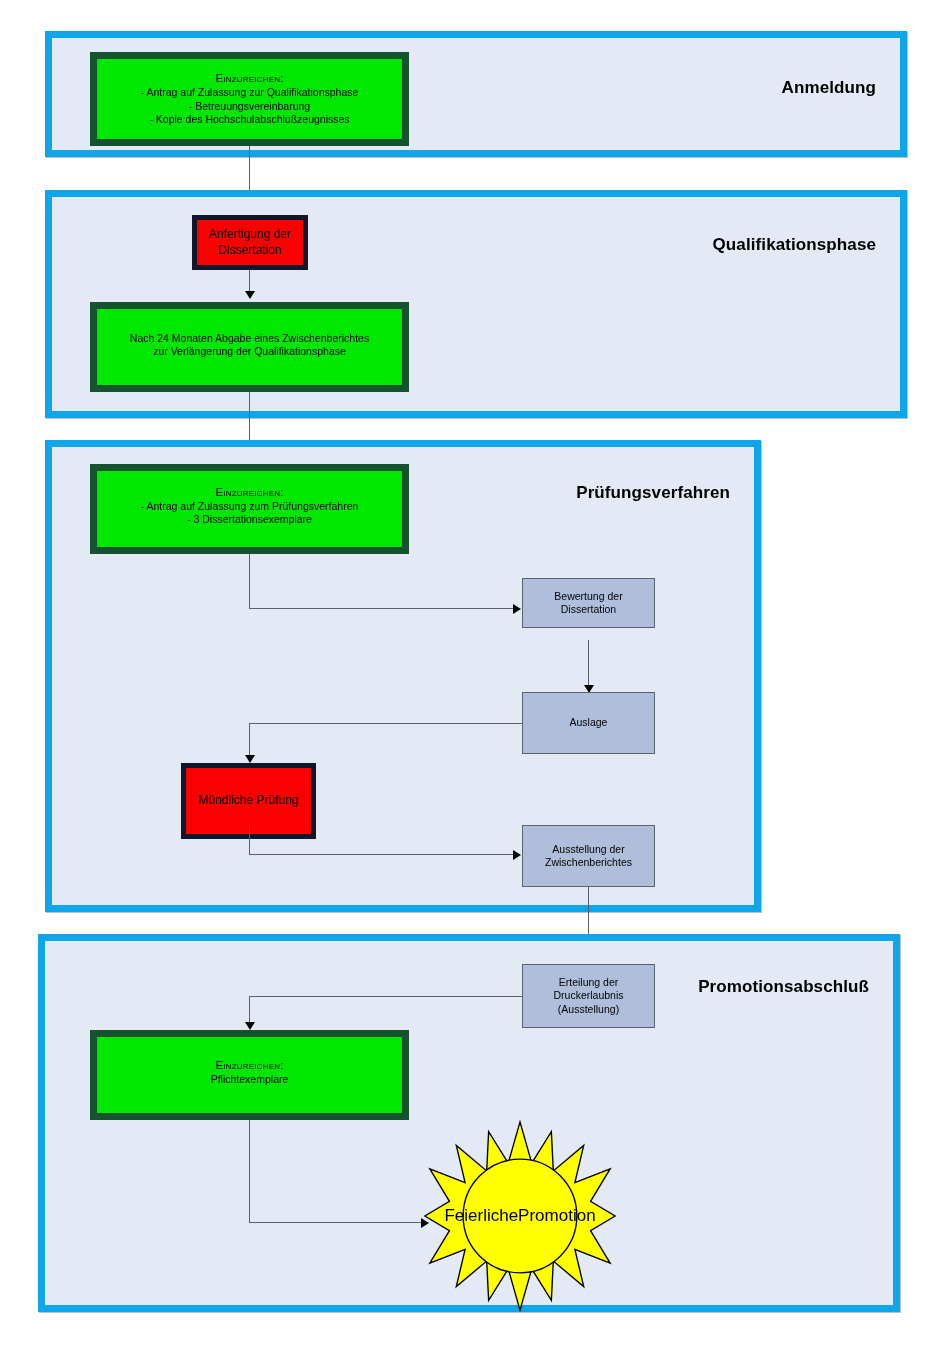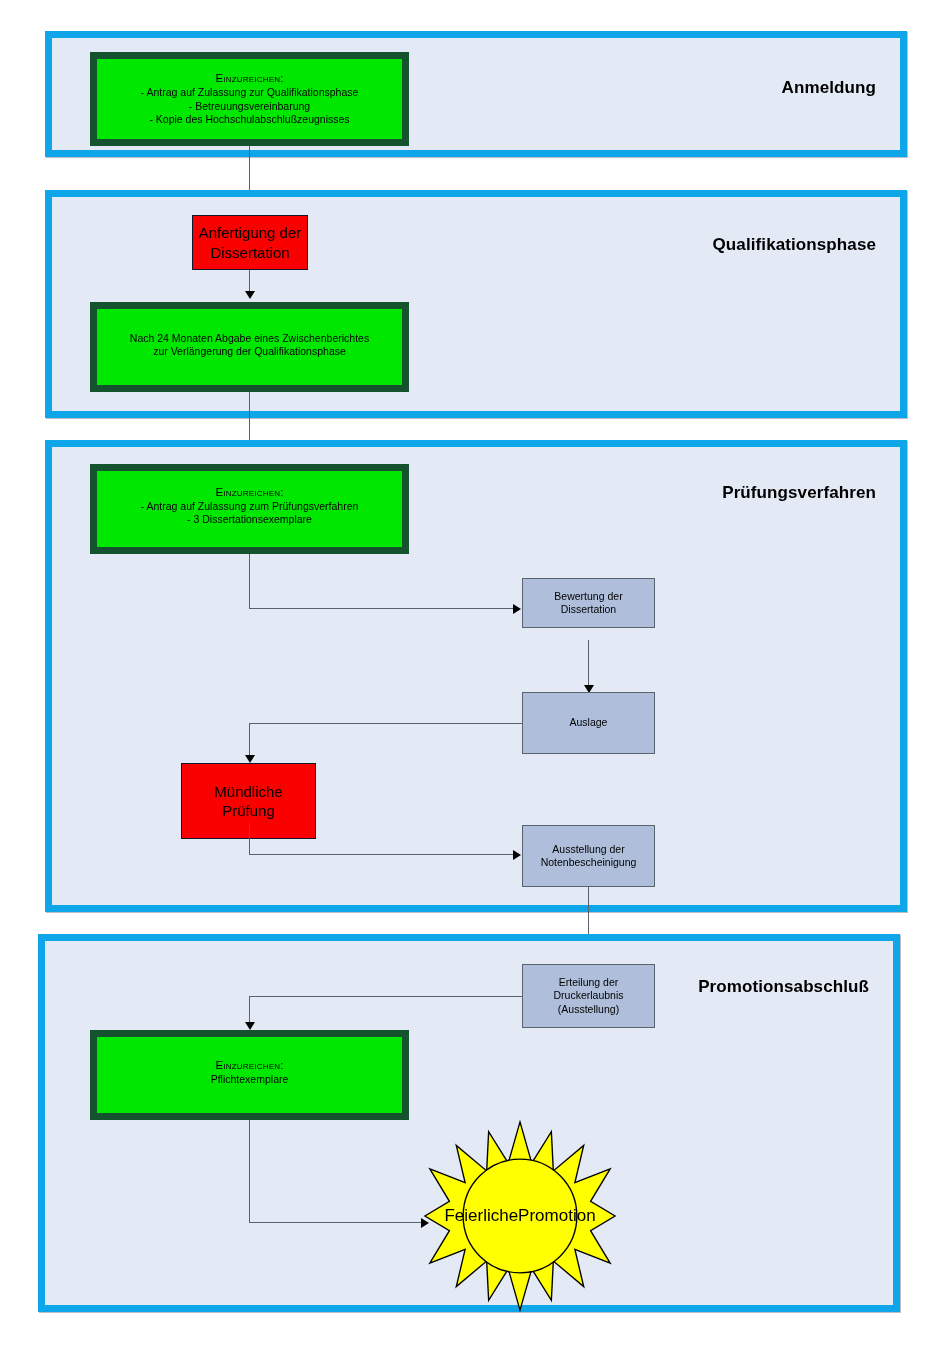--- a/index.html
+++ b/index.html
@@ -43,22 +43,22 @@
     line-height: 1.28;
   }
   .node .inner { width: 100%; padding: 0 4px; }
   .node-green {
     background: #00e800;
     border: 7px solid #14532d;
     font-size: 10.5px;
   }
   .node-red {
     background: #fb0000;
-    border: 1px solid #0f172a;
-    font-size: 15px;
+    border: 5px solid #0f172a;
+    font-size: 12px;
   }
   .node-blue {
     background: #afbfdb;
     border: 1px solid #59626f;
     font-size: 10.5px;
   }
   .smallcaps {
     display: block;
     font-variant: small-caps;
     letter-spacing: 0.2px;
@@ -140,21 +140,21 @@
   <div class="node node-green" style="left:90px; top:302px; width:319px; height:90px;">
     <div class="inner" style="position:relative; top:-2px;">
       <span>Nach 24 Monaten Abgabe eines Zwischenberichtes</span><br>
       <span>zur Verlängerung der Qualifikationsphase</span>
     </div>
   </div>
 
   <div class="conn v" style="left:249px; top:392px; height:68px;"></div>
   <div class="arrow-down" style="left:245px; top:455px;"></div>
 
-  <div class="phase-panel" style="left:45px; top:440px; width:862px; height:472px;">
+  <div class="phase-panel" style="left:45px; top:440px; width:716px; height:472px;">
     <div class="phase-title" style="top:36px;">Prüfungsverfahren</div>
   </div>
 
   <div class="node node-green" style="left:90px; top:464px; width:319px; height:90px;">
     <div class="inner" style="position:relative; top:-3px;">
       <span class="smallcaps">Einzureichen:</span>
       <span>- Antrag auf Zulassung zum Prüfungsverfahren</span><br>
       <span>- 3 Dissertationsexemplare</span>
     </div>
   </div>
@@ -189,21 +189,21 @@
     </div>
   </div>
 
   <div class="conn v" style="left:249px; top:823px; height:32px;"></div>
   <div class="conn h" style="left:249px; top:854px; width:265px;"></div>
   <div class="arrow-right" style="left:513px; top:850px;"></div>
 
   <div class="node node-blue" style="left:522px; top:825px; width:133px; height:62px;">
     <div class="inner">
       <span>Ausstellung der</span><br>
-      <span>Notenbescheinigung</span>
+      <span>Zwischenberichtes</span>
     </div>
   </div>
 
   <div class="conn v" style="left:588px; top:887px; height:76px;"></div>
   <div class="arrow-down" style="left:584px; top:956px;"></div>
 
   <div class="phase-panel" style="left:38px; top:934px; width:862px; height:378px;">
     <div class="phase-title" style="top:36px;">Promotionsabschluß</div>
   </div>
 

